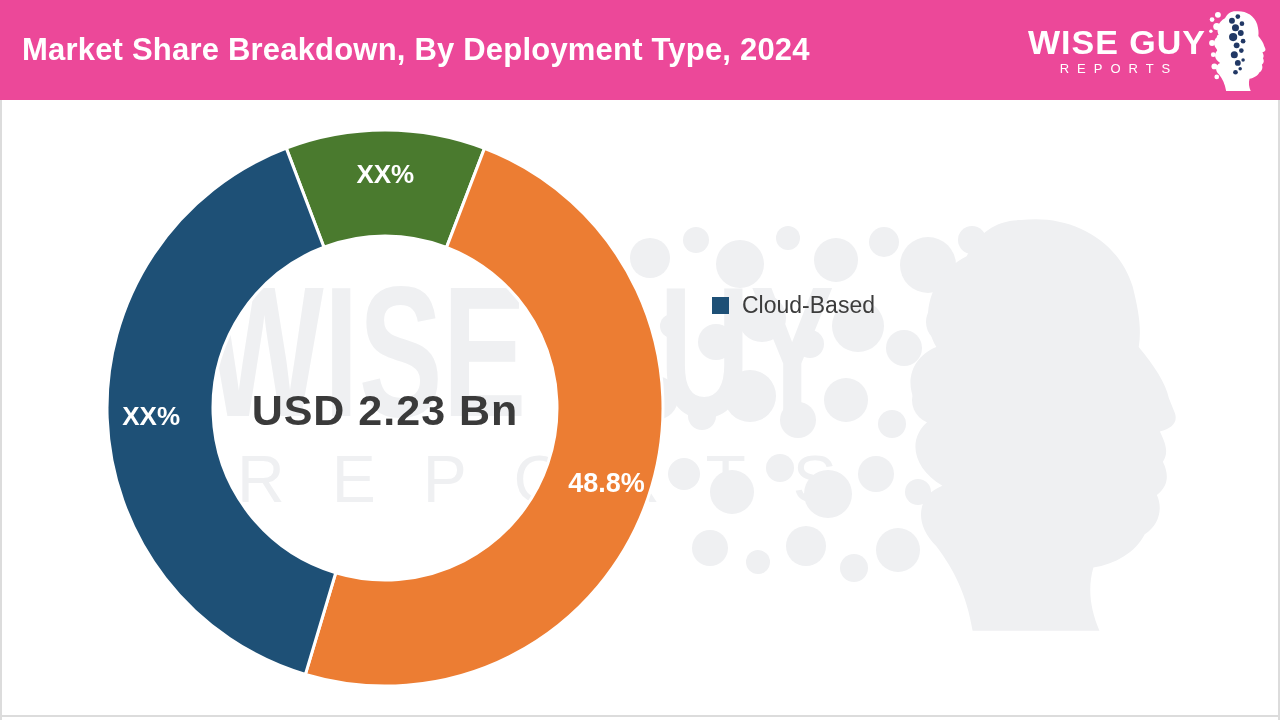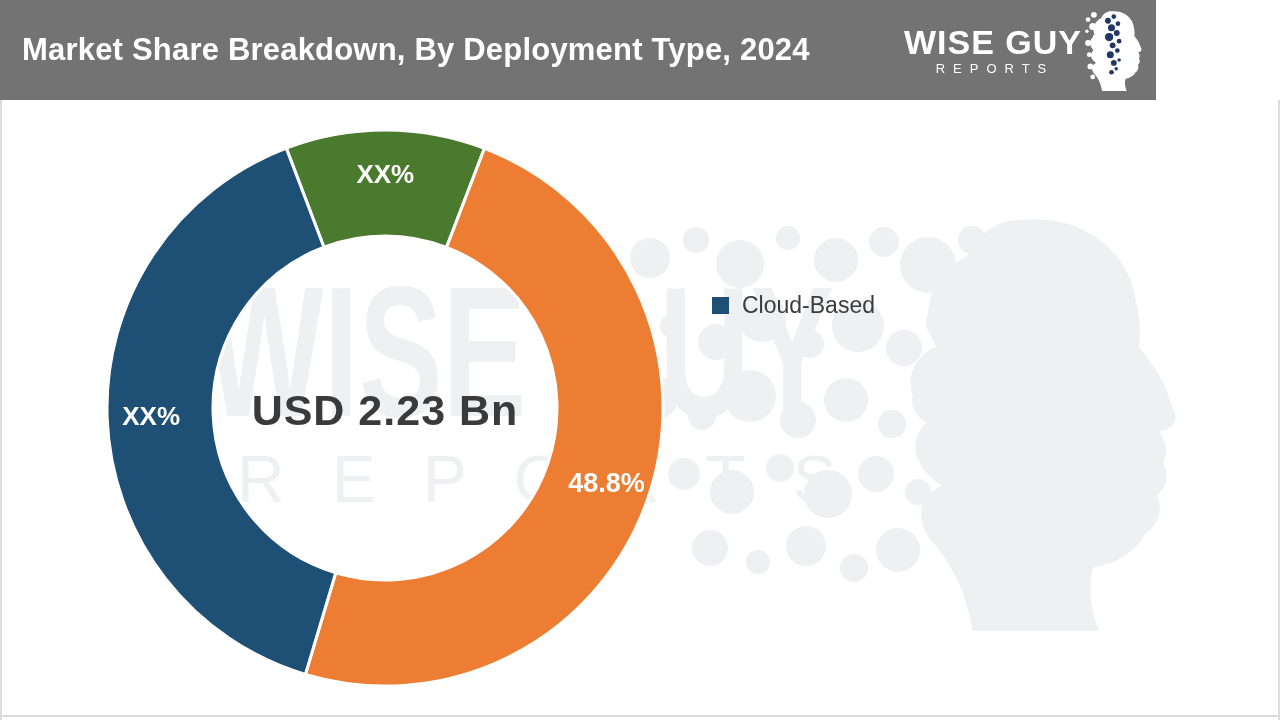--- a/index.html
+++ b/index.html
@@ -1,20 +1,20 @@
 <!DOCTYPE html>
 <html><head>
 <meta charset="utf-8">
 <style>
   html,body{margin:0;padding:0;background:#fff;}
   .page{position:relative;width:1280px;height:720px;overflow:hidden;background:#ffffff;
         font-family:"Liberation Sans","DejaVu Sans",sans-serif;}
 
   
-  .header{position:absolute;top:0;left:0;width:1156px;height:100px;background:#737373;
+  .header{position:absolute;top:0;left:0;width:1280px;height:100px;background:#ec4899;
           display:flex;align-items:center;}
   .page-title{margin:0 0 0 22px;color:#ffffff;font-size:31px;font-weight:700;letter-spacing:0.2px;}
   .logo{position:absolute;right:10px;top:9px;display:flex;align-items:center;gap:2px;}
   .logo-text{display:flex;flex-direction:column;align-items:center;}
   .logo-wordmark{color:#ffffff;font-size:34px;font-weight:600;letter-spacing:1px;line-height:36px;white-space:nowrap;}
   .logo-subtext{color:#ffffff;font-size:13px;font-weight:400;letter-spacing:8px;margin-top:1px;text-indent:4px;white-space:nowrap;}
   .logo-face{display:block;}
 
   
   .body-area{position:absolute;top:100px;left:0;width:1280px;height:620px;background:#ffffff;

